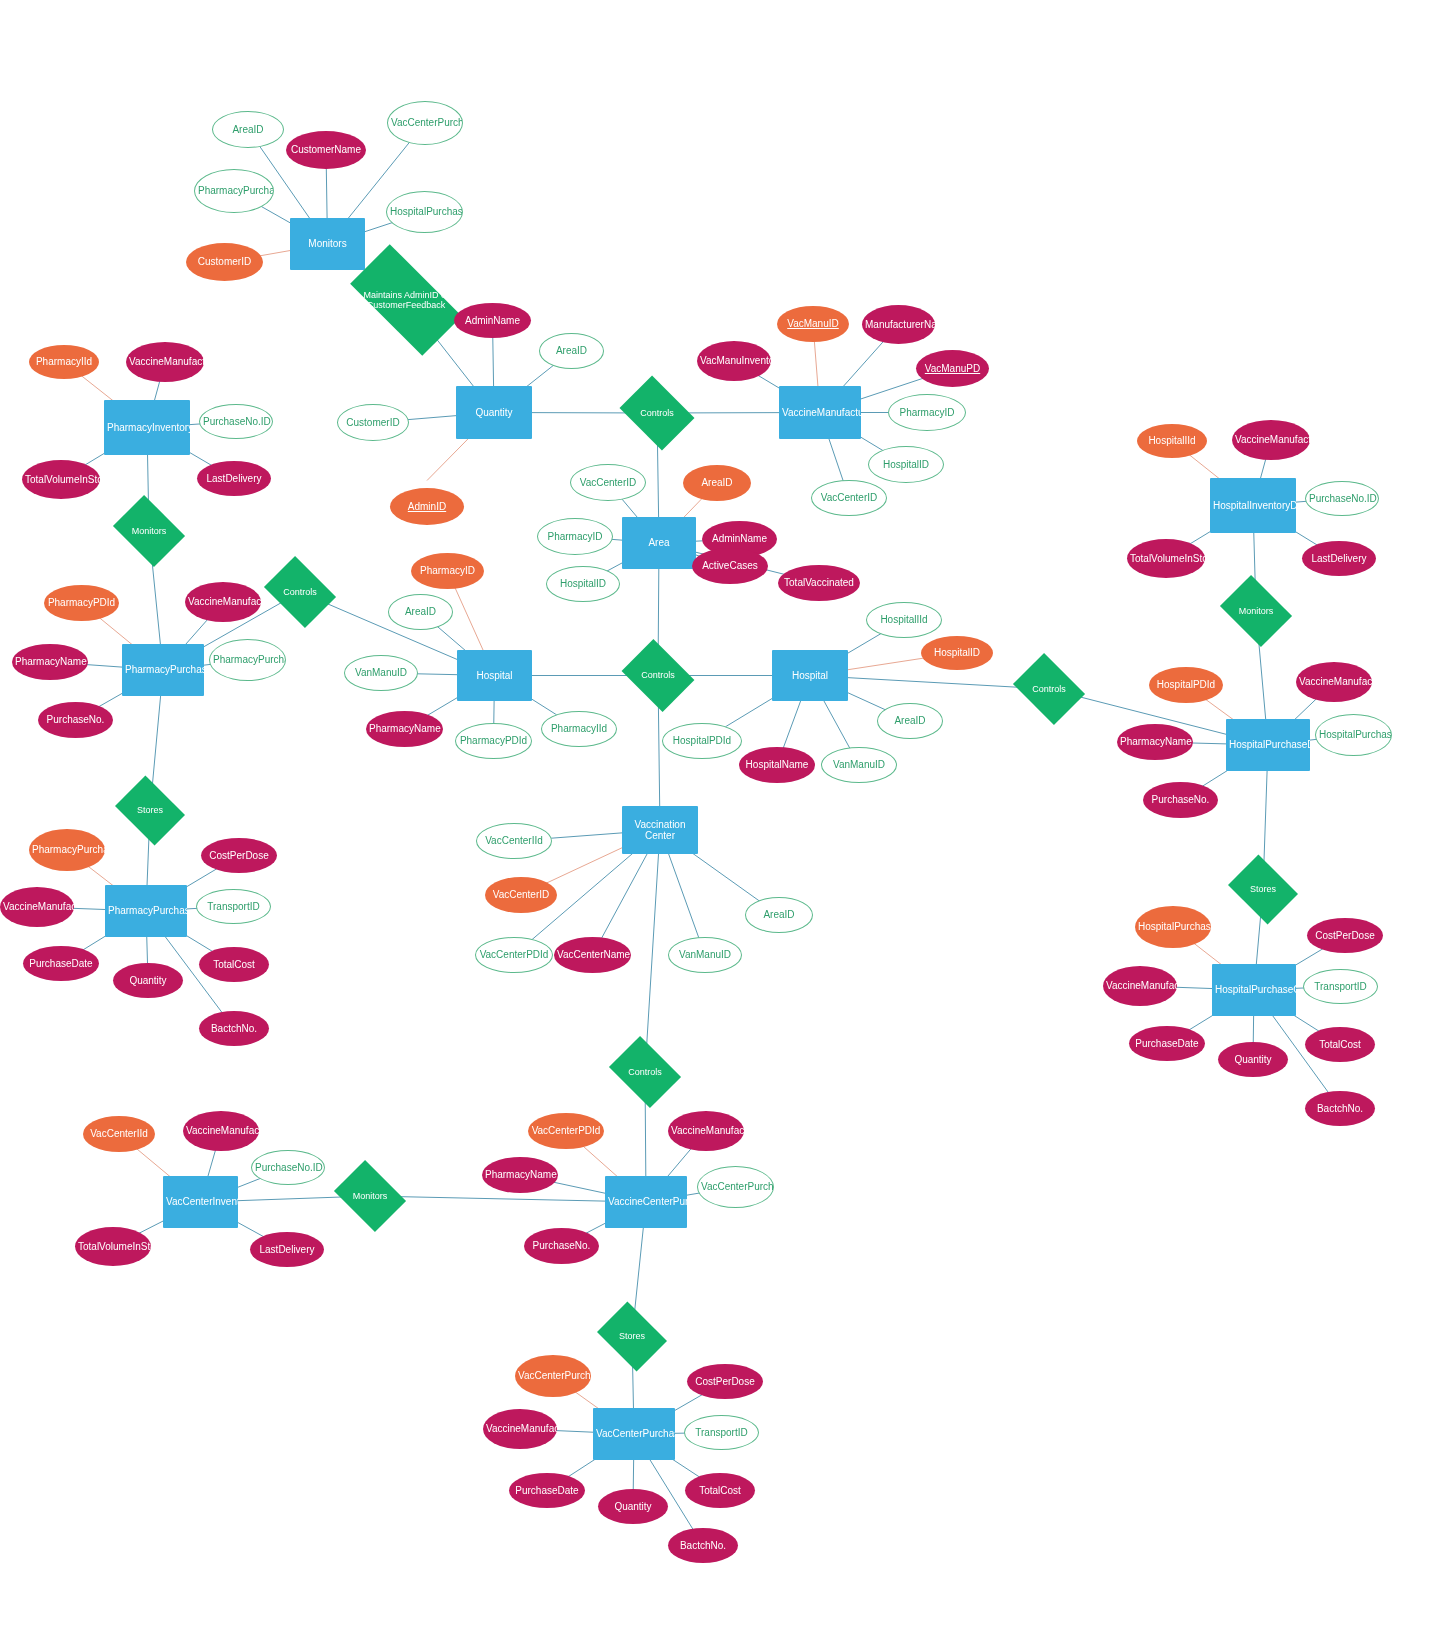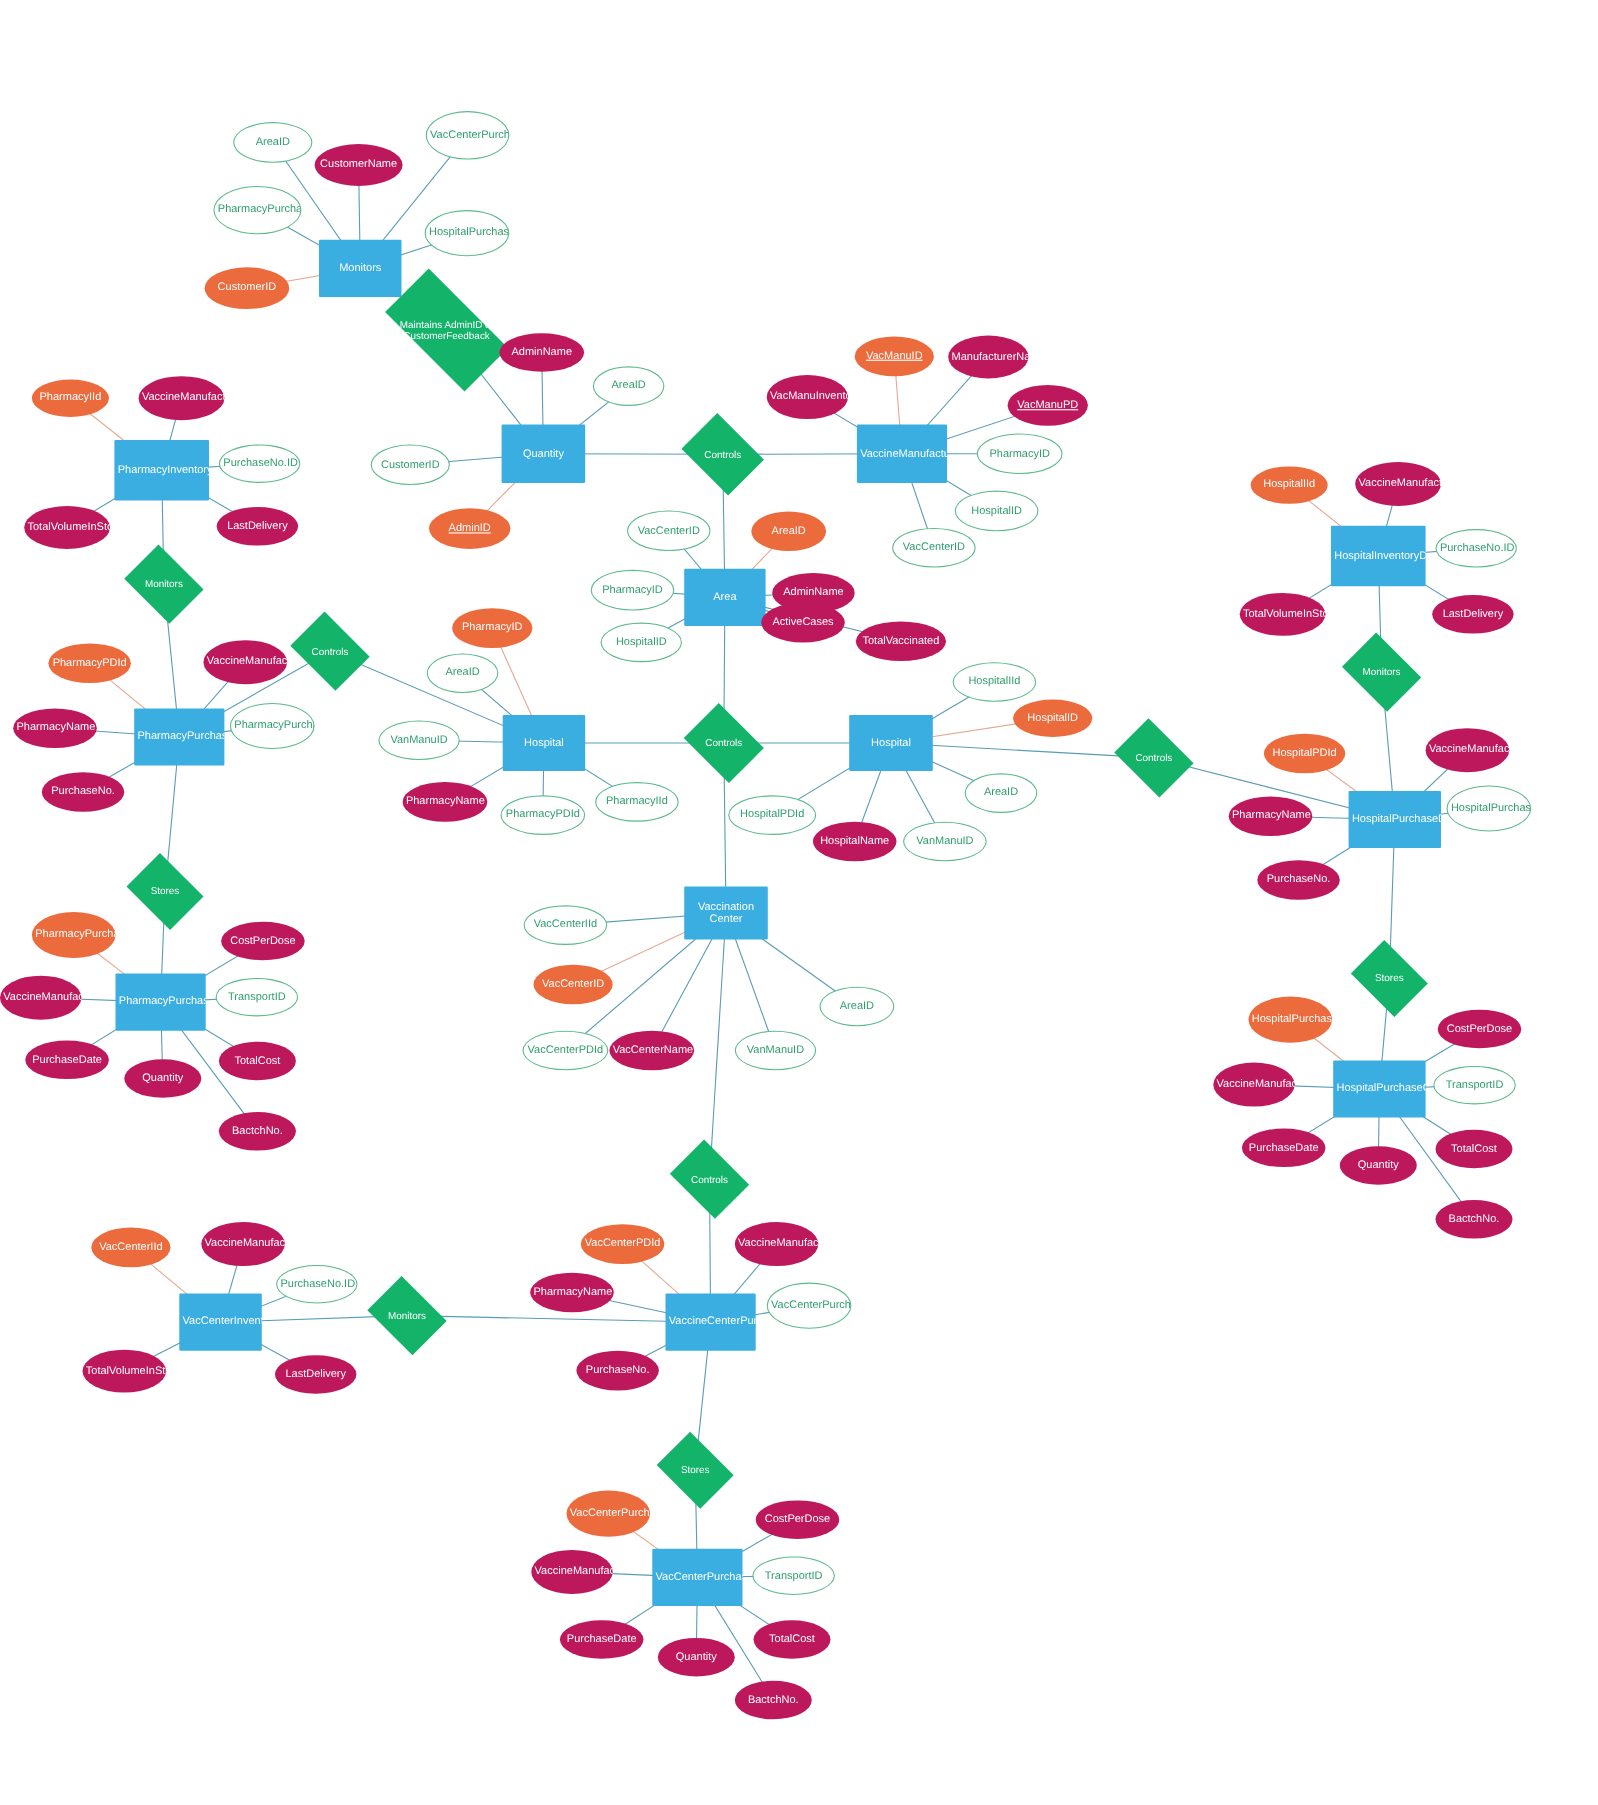--- a/index.html
+++ b/index.html
@@ -177,21 +177,21 @@
       </div>
       <div class="node attr-blue" style="left: 454px; top: 303px; width: 77px; height: 35px;">
         <span class="nwrap">AdminName</span>
       </div>
       <div class="node attr-open" style="left: 539px; top: 333px; width: 65px; height: 36px;">
         <span class="nwrap">AreaID</span>
       </div>
       <div class="node attr-open" style="left: 337px; top: 404px; width: 72px; height: 37px;">
         <span class="nwrap">CustomerID</span>
       </div>
-      <div class="node attr-orange" style="left: 390px; top: 462px; width: 74px; height: 37px;">
+      <div class="node attr-orange" style="left: 390px; top: 488px; width: 74px; height: 37px;">
         <span class="nwrap pk">AdminID</span>
       </div>
       <div class="node rel" style="left: 627px; top: 390px; width: 60px; height: 46px;">
         <div class="dia"></div>
         <span class="lbl">Controls</span>
       </div>
       <div class="node entity" style="left: 779px; top: 386px; width: 82px; height: 53px;">
         <span class="nwrap">VaccineManufacturers</span>
       </div>
       <div class="node attr-orange" style="left: 777px; top: 306px; width: 72px; height: 36px;">

